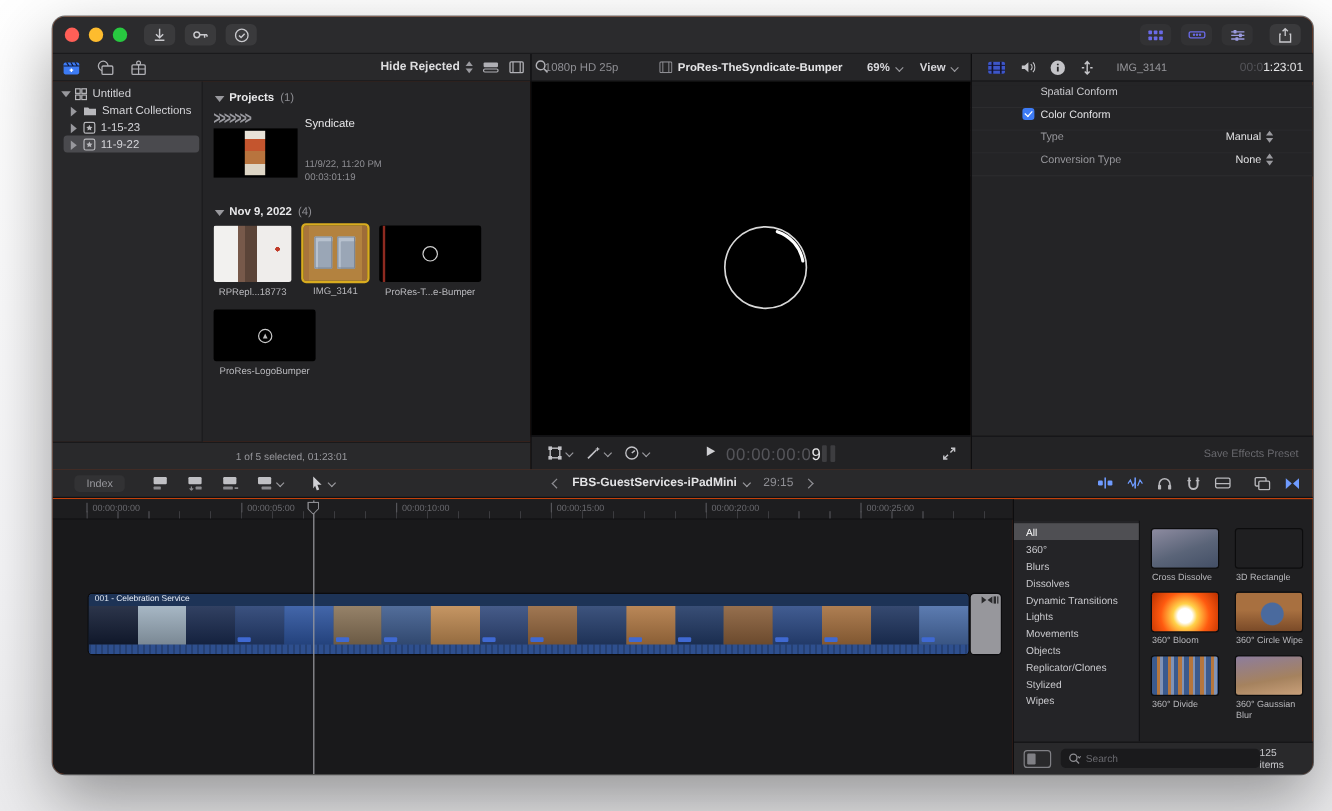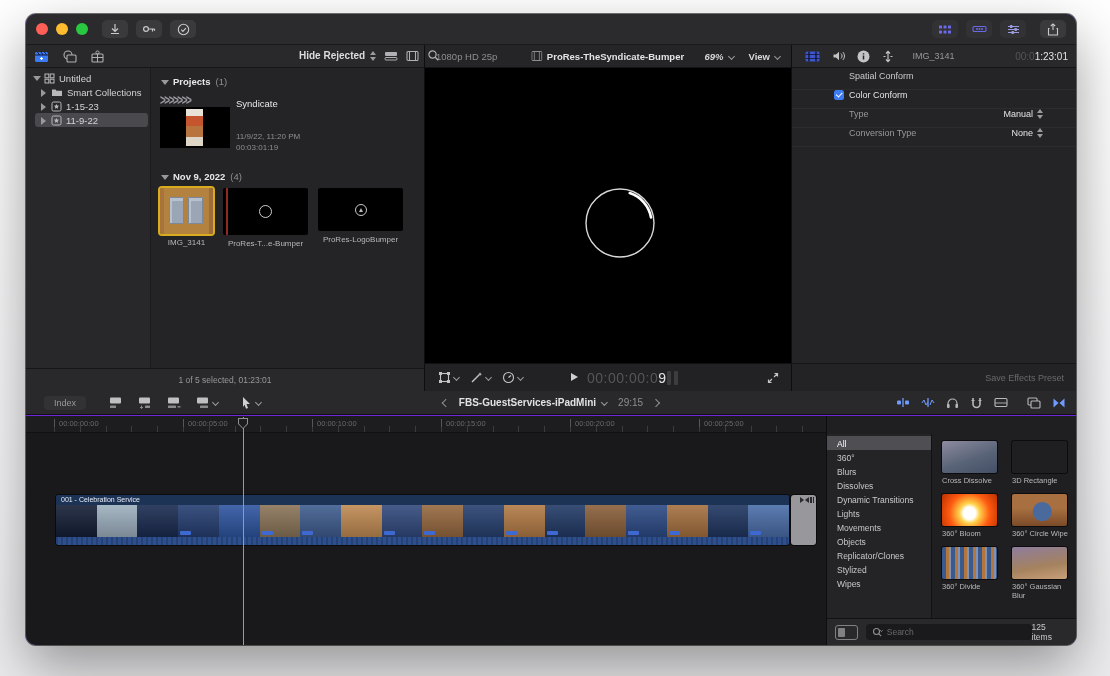--- a/index.html
+++ b/index.html
@@ -4,22 +4,22 @@
 <style>
   * { margin:0; padding:0; box-sizing:border-box; }
   html,body { width:1110px; height:676px; }
   body {
     font-family:"Liberation Sans", sans-serif;
     background:linear-gradient(180deg,#ffffff 0%,#f4f4f6 70%,#ececee 100%);
     position:relative; overflow:hidden;
     -webkit-font-smoothing:antialiased;
   }
   .window {
-    position:absolute; left:26px; top:14px; width:1050px; height:631px;
-    background:#6d28d9; border-radius:10px; overflow:hidden;
+    position:absolute; left:44px; top:14px; width:1050px; height:631px;
+    background:#c2410c; border-radius:10px; overflow:hidden;
     box-shadow:0 22px 55px rgba(0,0,0,.38), 0 0 0 1px rgba(0,0,0,.55);
     font-size:10px; color:#d8d8dc;
   }
   
   .titlebar { position:absolute; left:0; top:0; width:100%; height:31px;
     background:#2b2b2d; border-bottom:1px solid #1a1a1c; display:flex; align-items:center; }
   .traffic { display:flex; gap:8px; margin-left:10px; }
   .traffic span { width:12px; height:12px; border-radius:50%; display:block; }
   .tb-pill { height:18px; min-width:26px; background:#3a3a3c; border-radius:5px;
     display:flex; align-items:center; justify-content:center; margin-left:8px; }
@@ -356,20 +356,24 @@
           <div>00:03:01:19</div>
         </div>
       </div>
       <div class="sec-head">
         <span class="disc open"></span>
         <span>Nov 9, 2022</span>
         <span class="sec-count">(4)</span>
       </div>
       <div class="clips-grid" id="clips-grid">
           <div class="clip-cell">
+            <div class="clip-thumb kind-collage" style="width: 65px; height: 47px;"></div>
+            <div class="clip-name">RPRepl...18773</div>
+          </div>
+          <div class="clip-cell">
             <div class="clip-thumb sel kind-boards" style="width: 53px; height: 46px;">
               <div class="board b1"></div>
               <div class="board b2"></div>
             </div>
             <div class="clip-name">IMG_3141</div>
           </div>
           <div class="clip-cell">
             <div class="clip-thumb kind-ring" style="width: 85px; height: 47px;">
               <div class="red-edge"></div>
               <div class="mini-ring"></div>
@@ -392,21 +396,21 @@
   <div class="viewer-pane">
     <div class="viewer-head">
       <span style="margin-left:12px;color:#8e8e93;">1080p HD 25p</span>
       <span style="position:absolute;left:50%;transform:translateX(-50%);display:flex;align-items:center;gap:5px;">
         <svg class="icon" width="11" height="10" viewBox="0 0 11 10">
             <rect x="0.5" y="0.5" width="10" height="9" rx="1" fill="none" stroke="#8e8e93"></rect>
             <path d="M3 .5v9M8 .5v9" stroke="#8e8e93" stroke-width=".8"></path>
           </svg>
         <span style="color:#e4e4e6;font-weight:bold;">ProRes-TheSyndicate-Bumper</span>
       </span>
-      <span style="margin-left:auto;display:flex;align-items:center;gap:4px;margin-right:14px;font-style:italic;">
+      <span style="margin-left:auto;display:flex;align-items:center;gap:4px;margin-right:14px;">
         <span style="font-weight:bold;">69%</span>
           <span class="chev"></span>
       </span>
       <span style="display:flex;align-items:center;gap:4px;margin-right:10px;">
         <span style="font-weight:bold;">View</span>
           <span class="chev"></span>
       </span>
     </div>
     <div class="viewer-canvas">
       <div class="ring-wrap">

